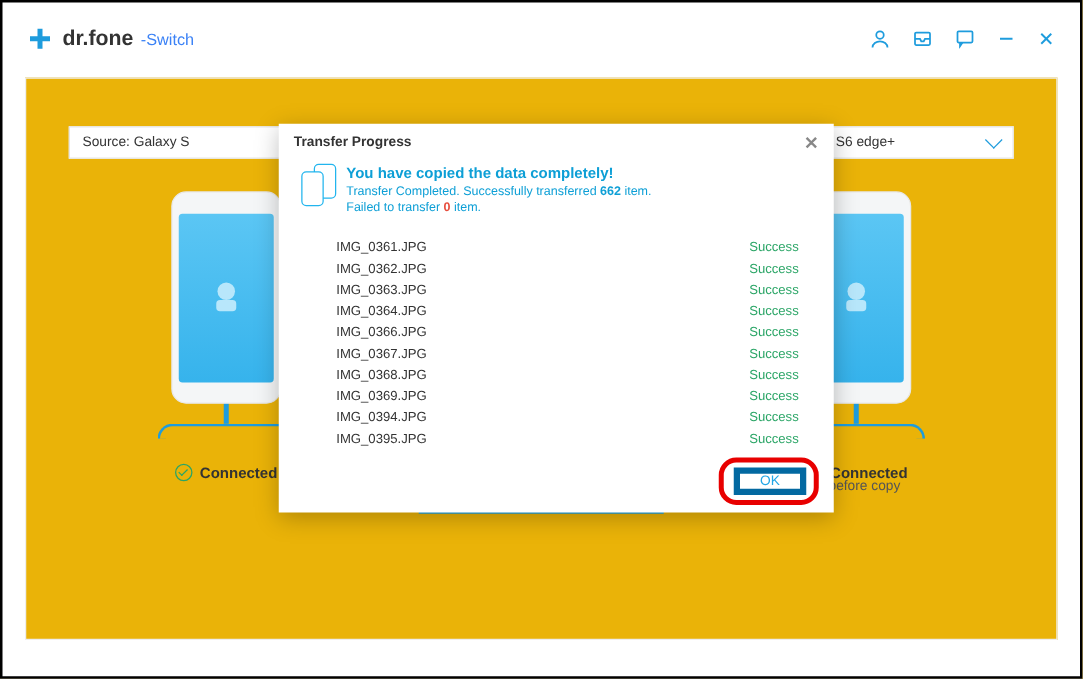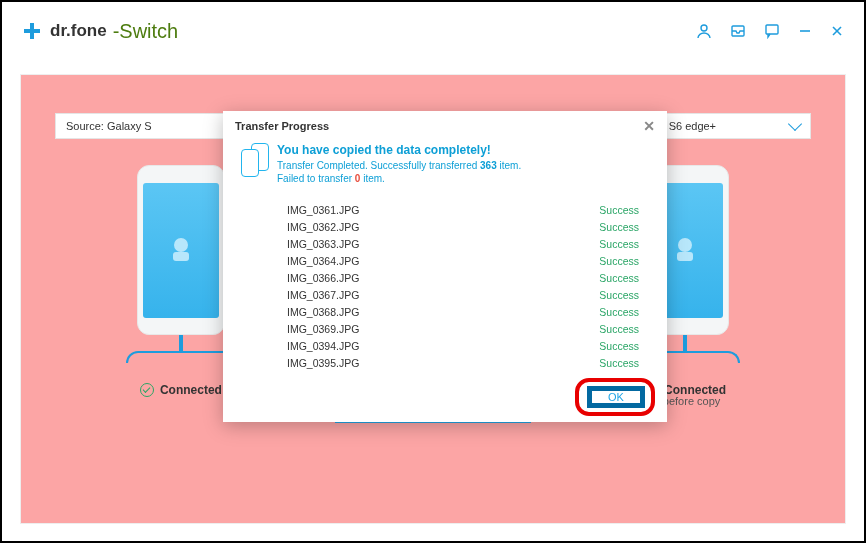--- a/index.html
+++ b/index.html
@@ -31,40 +31,40 @@
     align-items: center;
     margin-right: 6px;
   }
   .brand .drfone {
     font-weight: bold;
     font-size: 17px;
     color: #333;
     text-align: center;
   }
   .brand .suffix {
-    font-size: 20px;
-    color: #4d7c0f;
+    font-size: 13px;
+    color: #3b82f6;
     margin-left: 4px;
   }
   .win-icons {
     display: flex;
     align-items: center;
     gap: 18px;
   }
   .win-icons span {
     display: inline-flex;
     cursor: pointer;
     color: #1e9cdd;
   }
   .workarea {
     position: relative;
-    margin: 16px 18px 18px 18px;
+    margin: 4px 18px 18px 18px;
     height: 450px;
     border: 1px solid #eee;
-    background: #fca5a5;
+    background: #eab308;
     padding: 38px 34px 20px 34px;
   }
   .columns {
     display: flex;
     gap: 28px;
     height: 320px;
   }
   .col {
     flex: 1;
     display: flex;
@@ -237,21 +237,21 @@
     margin-top: 3px;
   }
   .d-msg .sub .count { font-weight:bold; }
   .d-msg .fail {
     font-size: 10px;
     color: #0d9fd6;
     margin-top: 2px;
   }
   .d-msg .fail .zero { color: #e74c3c; font-weight:bold; }
   .d-list {
-    padding: 8px 28px 0 64px;
+    padding: 8px 28px 0 46px;
     font-size: 10.5px;
     color: #333;
   }
   .d-row {
     display: flex;
     justify-content: space-between;
     line-height: 17px;
   }
   .d-row .status { color: #2aa566; font-weight: 400; }
   .btn-ok-wrap {
@@ -407,21 +407,21 @@
       <span class="d-close">✕</span>
     </div>
     <div class="d-body-top">
       <div class="d-icon">
         <div class="p2"></div>
           <div class="p1"></div>
       </div>
       <div class="d-msg">
         <div class="headline">You have copied the data completely!</div>
         <div class="sub">
-          <span>Transfer Completed. Successfully transferred </span><span class="count">363</span><span> item.</span>
+          <span>Transfer Completed. Successfully transferred </span><span class="count">662</span><span> item.</span>
         </div>
         <div class="fail">
           <span>Failed to transfer </span><span class="zero">0</span><span> item.</span>
         </div>
       </div>
     </div>
     <div class="d-list" id="dlist">
         <div class="d-row">
           <span>IMG_0361.JPG</span>
           <span class="status">Success</span>

